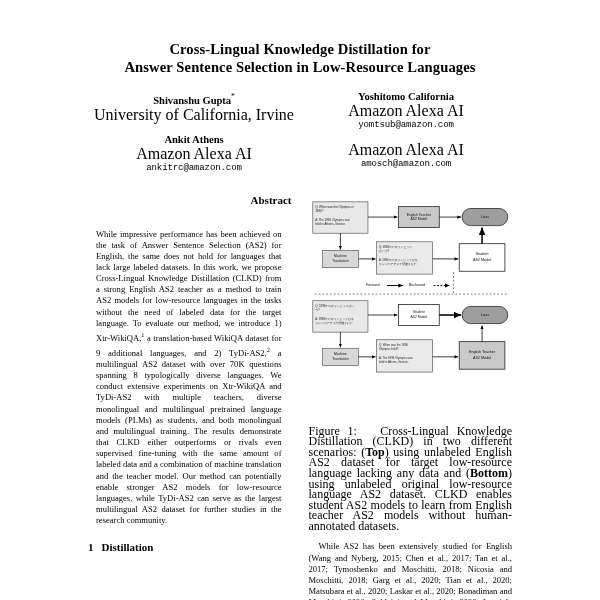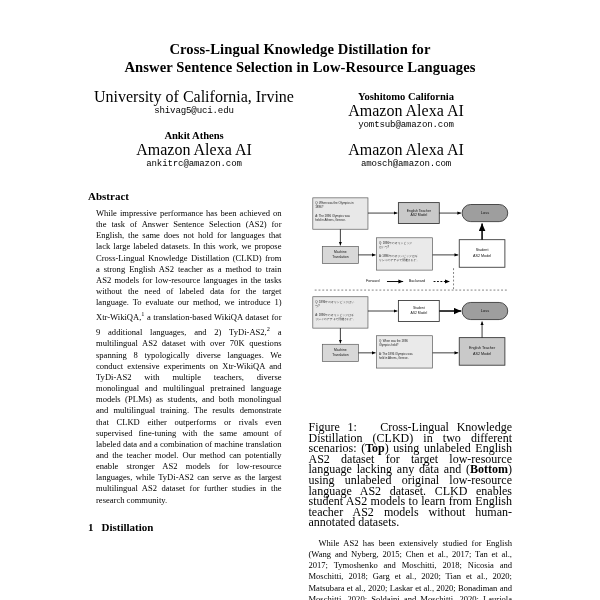--- a/index.html
+++ b/index.html
@@ -72,25 +72,25 @@
   
   .columns {
     display: flex;
     padding: 7px 88px 0 88px;
     box-sizing: border-box;
     gap: 17px;
   }
   .col { width: 50%; }
 
   .abstract-head {
-    text-align: left;
+    text-align: right;
     font-weight: bold;
     font-size: 11px;
     line-height: 15px;
-    margin: 0 0 4px 0;
+    margin: 0 0 21px 0;
   }
   .abstract-body {
     font-size: 8.55px;
     line-height: 11.15px;
     text-align: justify;
     text-justify: inter-word;
     margin: 0;
     padding: 0 10px 0 8px;
     hyphens: manual;
   }
@@ -142,22 +142,22 @@
 <div class="page">
 
   <div class="title">
     <span class="title-line">Cross-Lingual Knowledge Distillation for</span>
     <span class="title-line">Answer Sentence Selection in Low-Resource Languages</span>
   </div>
 
   <div class="authors">
     <div class="author-col">
       <div class="author-block">
+        <div class="author-name"><span>Shivanshu Gupta</span><span class="author-sup">*</span></div>
         <div class="author-affil">University of California, Irvine</div>
-        <div class="author-email">shivag5@uci.edu</div>
       </div>
       <div class="author-block">
         <div class="author-name"><span>Ankit Athens</span></div>
         <div class="author-affil">Amazon Alexa AI</div>
         <div class="author-email">ankitrc@amazon.com</div>
       </div>
     </div>
     <div class="author-col">
       <div class="author-block">
         <div class="author-name"><span>Yoshitomo California</span></div>

